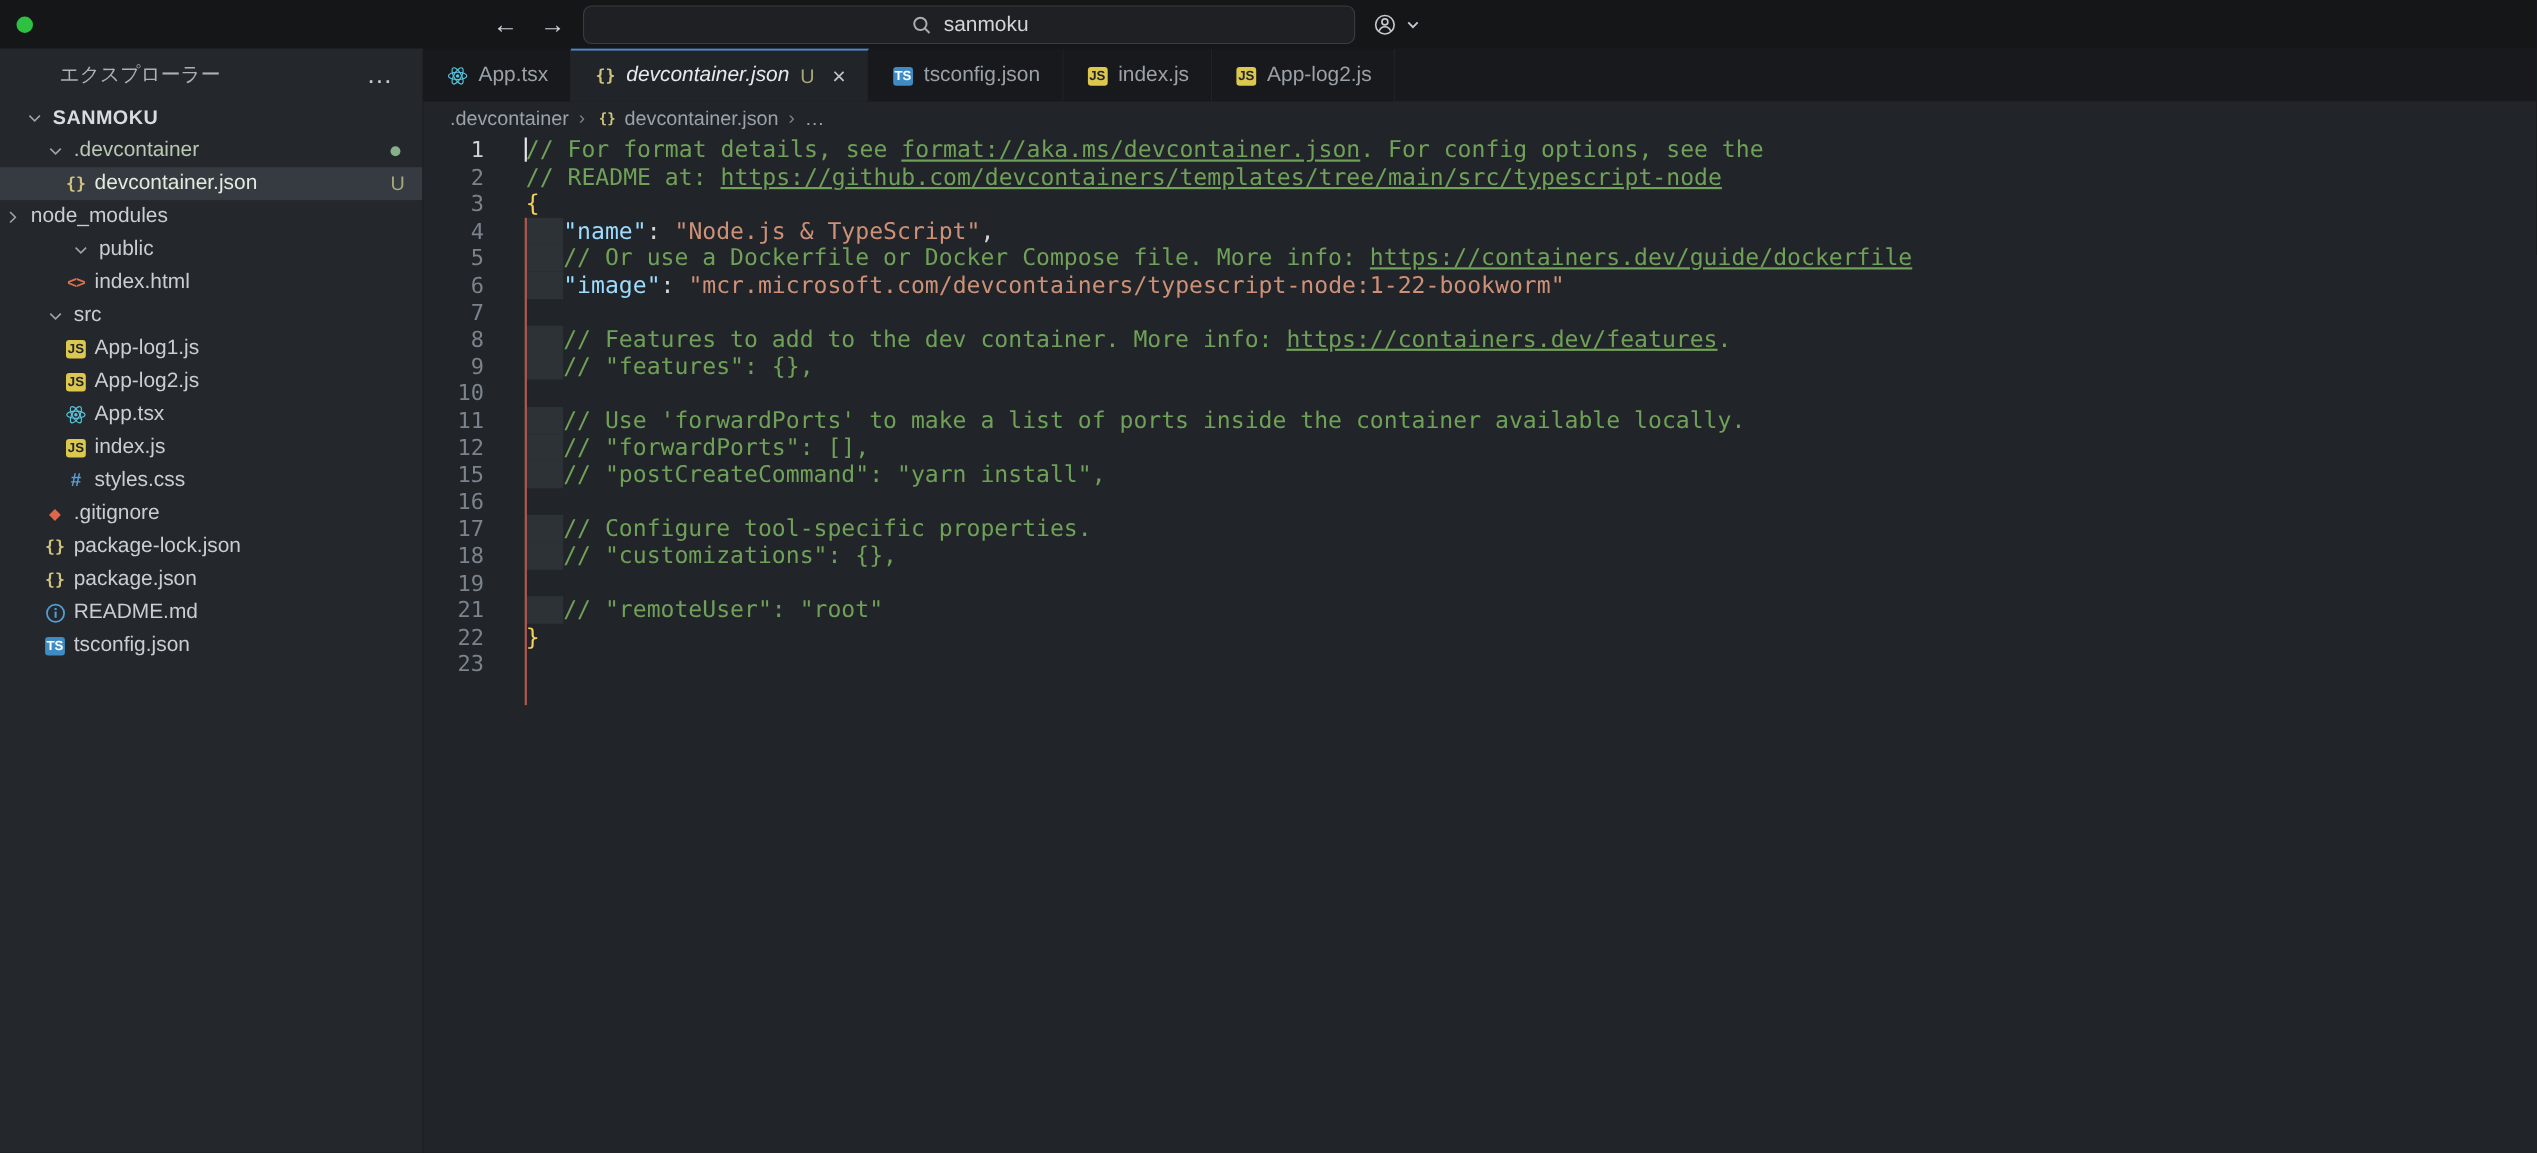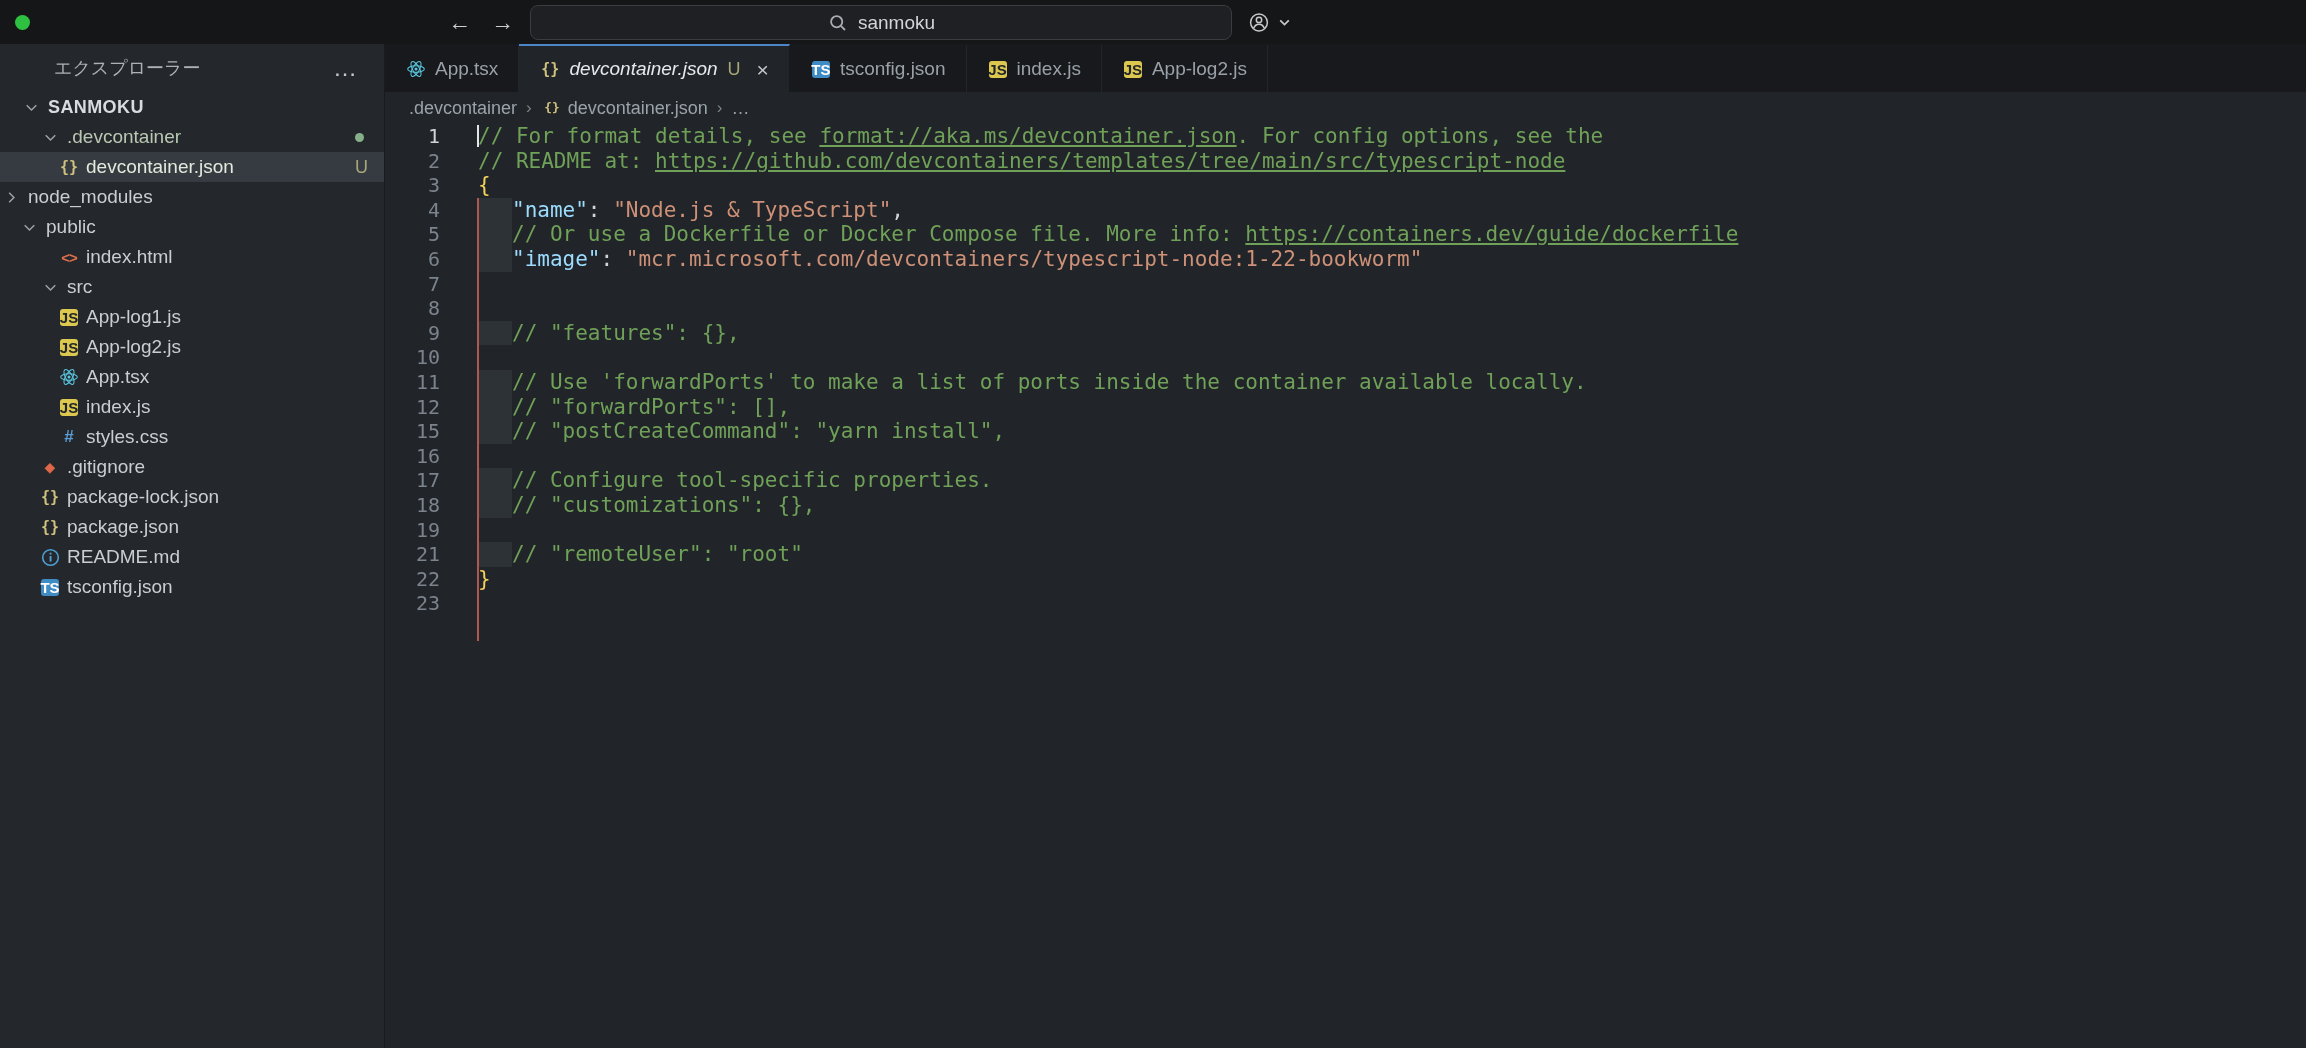--- a/index.html
+++ b/index.html
@@ -30,21 +30,21 @@
   .trow.untracked .tlabel{color:#b9c8b2;}
   .trow.selected.untracked .tlabel{color:#e2eadd;}
   .tlabel{margin-left:6px;}
   .spacer{flex:1;}
   .gdot{width:9px;height:9px;border-radius:50%;background:var(--folder_dot_green);margin-right:20px;flex:0 0 9px;}
   .ubadge{color:var(--untracked_badge);margin-right:16px;font-size:18px;}
 
   
   .icw{display:inline-flex;width:22px;flex:0 0 22px;justify-content:center;align-items:center;}
   .fic{display:inline-flex;width:22px;flex:0 0 22px;height:22px;justify-content:center;align-items:center;font-family:"Liberation Sans",sans-serif;}
-  .ic-js,.ic-ts{width:18px;flex:0 0 18px;height:17px;margin:0 2px;border-radius:3px;font-size:15px;font-weight:700;}
+  .ic-js,.ic-ts{width:18px;flex:0 0 18px;height:17px;margin:0 2px;border-radius:3px;font-size:12px;font-weight:700;}
   .ic-js{background:#ddc84f;color:#22262b;}
   .ic-ts{background:#3f8cc5;color:#fff;}
   .ic-braces{color:#cfc27e;font-size:15px;font-weight:700;font-family:"DejaVu Sans Mono",monospace;}
   .ic-html{color:#e0704a;font-size:15px;font-weight:700;letter-spacing:-1px;}
   .ic-css{color:#5a9dd6;font-size:17px;font-weight:700;}
   .ic-git{color:#dd6748;font-size:14px;}
 
   
   .editor{flex:1;min-width:0;display:flex;flex-direction:column;background:var(--editor_bg);}
   .tab-bar{flex:0 0 48px;height:48px;background:var(--tabbar_bg);display:flex;}
@@ -148,21 +148,21 @@
           </div>
           <div class="trow" style="">
             <span class="icw">
               <svg width="17" height="17" viewBox="0 0 16 16">
                 <path d="M5.8 3.5l4.5 4.5-4.5 4.5" fill="none" stroke="#9da3aa" stroke-width="1.4"></path>
               </svg>
             </span>
             <span class="tlabel">node_modules</span>
             <span class="spacer"></span>
           </div>
-          <div class="trow" style="padding-left: 18px;">
+          <div class="trow" style="padding-left: 62px;">
             <span class="icw">
               <svg width="17" height="17" viewBox="0 0 16 16">
                 <path d="M3.5 5.8l4.5 4.5 4.5-4.5" fill="none" stroke="#9da3aa" stroke-width="1.4"></path>
               </svg>
             </span>
             <span class="tlabel">public</span>
             <span class="spacer"></span>
           </div>
           <div class="trow" style="padding-left: 58px;">
             <span class="fic ic-html">&lt;&gt;</span>
@@ -295,21 +295,21 @@
           </span>
         </div>
       <div class="code">
           <div class="cl"><span class="ln active">1</span><span class="lc"><span class="cursor"></span><span class="tk tk-c">// For format details, see </span><span class="tk tk-l">format://aka.ms/devcontainer.json</span><span class="tk tk-c">. For config options, see the</span></span></div>
           <div class="cl"><span class="ln">2</span><span class="lc"><span class="tk tk-c">// README at: </span><span class="tk tk-l">https://github.com/devcontainers/templates/tree/main/src/typescript-node</span></span></div>
           <div class="cl"><span class="ln">3</span><span class="lc"><span class="tk tk-b">{</span></span></div>
           <div class="cl"><span class="ln">4</span><span class="lc has-ind"><span class="tk tk-k">"name"</span><span class="tk tk-p">: </span><span class="tk tk-s">"Node.js &amp; TypeScript"</span><span class="tk tk-p">,</span></span></div>
           <div class="cl"><span class="ln">5</span><span class="lc has-ind"><span class="tk tk-c">// Or use a Dockerfile or Docker Compose file. More info: </span><span class="tk tk-l">https://containers.dev/guide/dockerfile</span></span></div>
           <div class="cl"><span class="ln">6</span><span class="lc has-ind"><span class="tk tk-k">"image"</span><span class="tk tk-p">: </span><span class="tk tk-s">"mcr.microsoft.com/devcontainers/typescript-node:1-22-bookworm"</span></span></div>
           <div class="cl"><span class="ln">7</span><span class="lc"></span></div>
-          <div class="cl"><span class="ln">8</span></div>
+          <div class="cl"><span class="ln">8</span><span class="lc has-ind"><span class="tk tk-c">// Features to add to the dev container. More info: </span><span class="tk tk-l">https://containers.dev/features</span><span class="tk tk-c">.</span></span></div>
           <div class="cl"><span class="ln">9</span><span class="lc has-ind"><span class="tk tk-c">// "features": {},</span></span></div>
           <div class="cl"><span class="ln">10</span><span class="lc"></span></div>
           <div class="cl"><span class="ln">11</span><span class="lc has-ind"><span class="tk tk-c">// Use 'forwardPorts' to make a list of ports inside the container available locally.</span></span></div>
           <div class="cl"><span class="ln">12</span><span class="lc has-ind"><span class="tk tk-c">// "forwardPorts": [],</span></span></div>
           <div class="cl"><span class="ln">15</span><span class="lc has-ind"><span class="tk tk-c">// "postCreateCommand": "yarn install",</span></span></div>
           <div class="cl"><span class="ln">16</span><span class="lc"></span></div>
           <div class="cl"><span class="ln">17</span><span class="lc has-ind"><span class="tk tk-c">// Configure tool-specific properties.</span></span></div>
           <div class="cl"><span class="ln">18</span><span class="lc has-ind"><span class="tk tk-c">// "customizations": {},</span></span></div>
           <div class="cl"><span class="ln">19</span><span class="lc"></span></div>
           <div class="cl"><span class="ln">21</span><span class="lc has-ind"><span class="tk tk-c">// "remoteUser": "root"</span></span></div>

